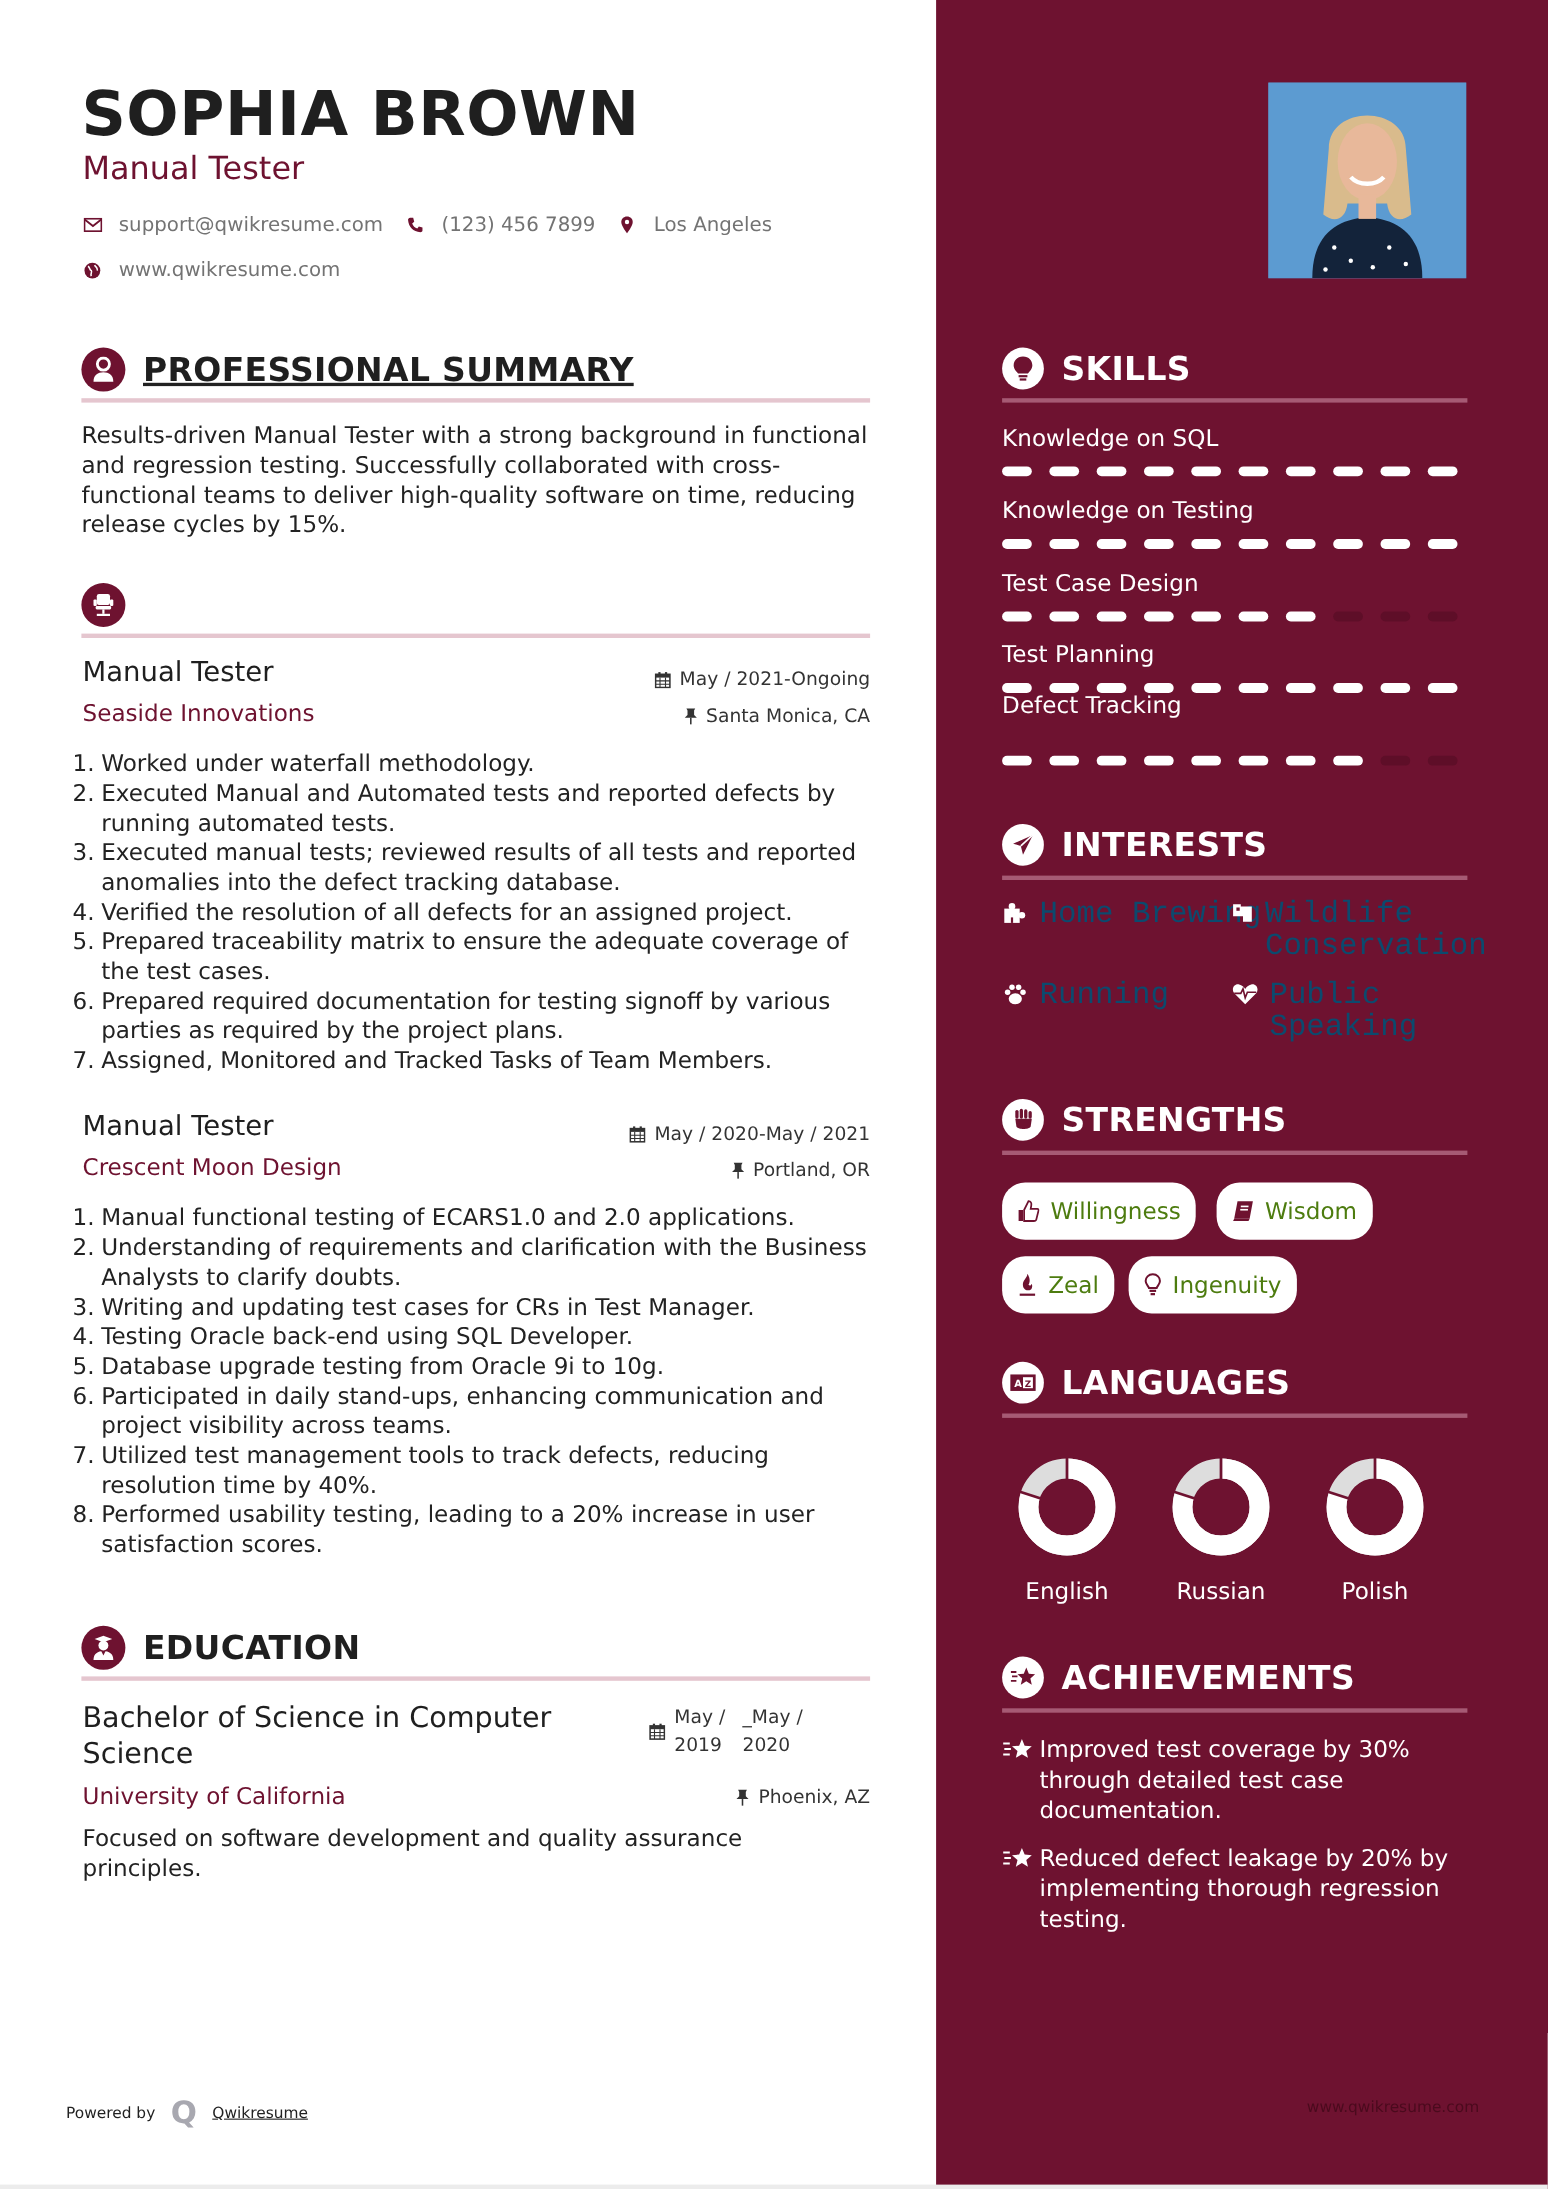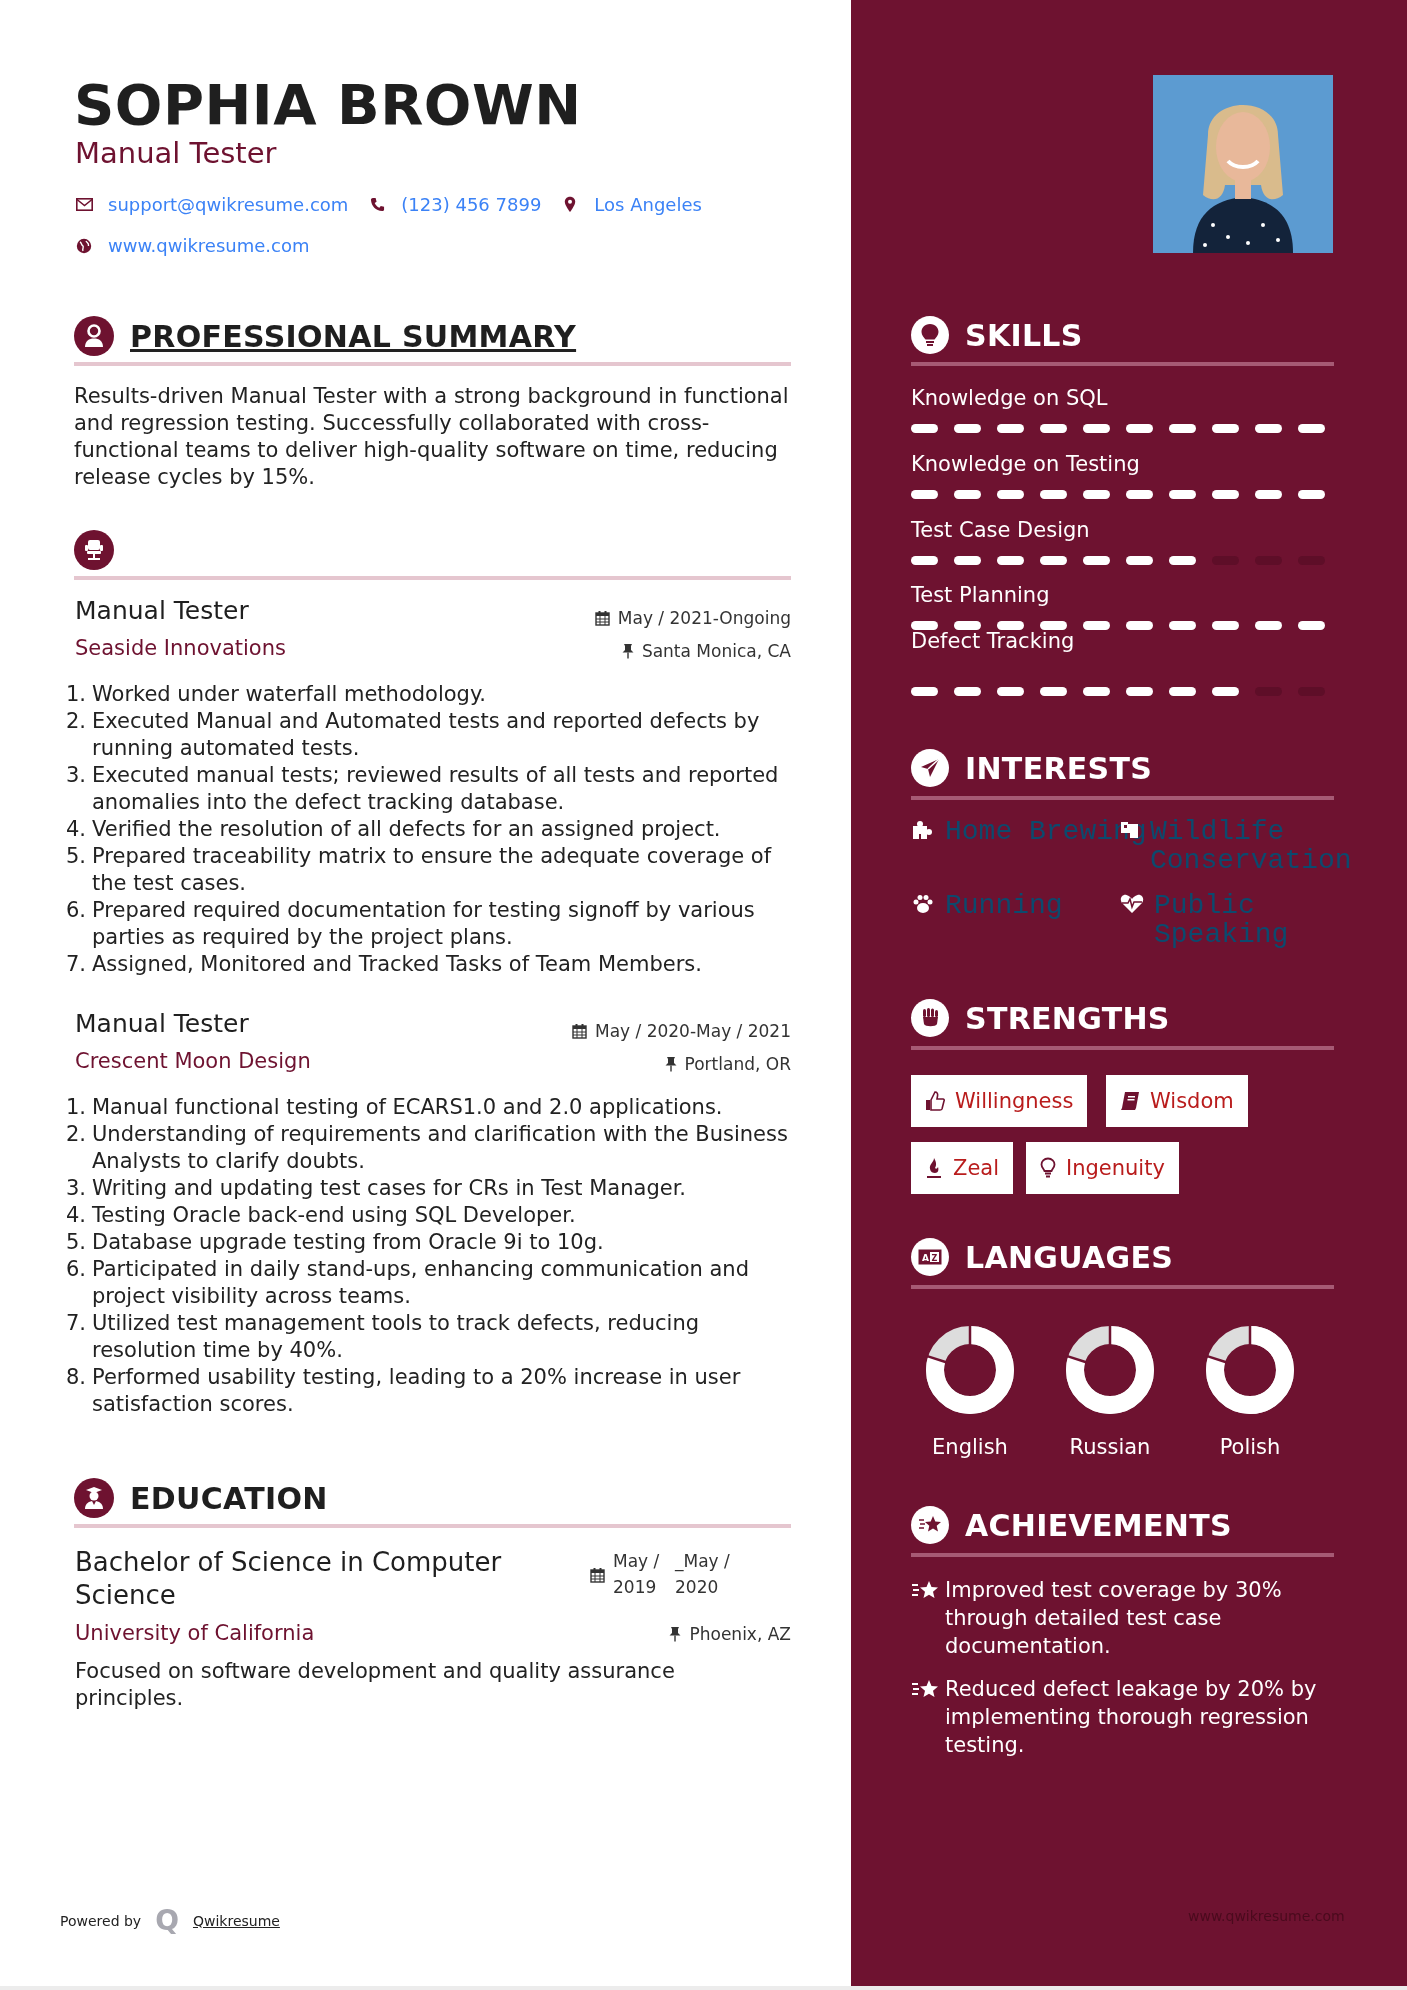--- a/index.html
+++ b/index.html
@@ -7,21 +7,21 @@
   body { font-family: "DejaVu Sans", sans-serif; color: #222; position: relative; overflow: hidden; }
 
   .page { position: relative; width: 1407px; height: 1990px; }
   .left { position: absolute; left: 0; top: 0; width: 851px; height: 1990px; background: #fff; }
   .right { position: absolute; left: 851px; top: 0; width: 556px; height: 1990px; background: #6e1230; }
   .bottom-strip { position: absolute; left: 0; bottom: 0; width: 1407px; height: 4px; background: #ececec; }
 
   
   .name { position: absolute; left: 74px; top: 72px; font-size: 56px; font-weight: bold; color: #1f1f1f; letter-spacing: 0.5px; font-family: "DejaVu Sans", sans-serif; }
   .role { position: absolute; left: 75px; top: 136px; font-size: 29px; color: #6e1230; }
-  .contact-row { position: absolute; left: 75px; display: flex; align-items: center; font-size: 18px; color: #3b82f6; }
+  .contact-row { position: absolute; left: 75px; display: flex; align-items: center; font-size: 18px; color: #737373; }
   .contact-row .ic { width: 18px; height: 18px; margin-right: 15px; display: inline-flex; align-items: center; justify-content: center; }
   .contact-row .item { display: inline-flex; align-items: center; margin-right: 20px; }
   .row1 { top: 194px; }
   .row2 { top: 235px; }
 
   
   .sec-head { position: absolute; left: 74px; display: flex; align-items: center; }
   .sec-head .circle { width: 40px; height: 40px; border-radius: 50%; background: #6e1230; display: flex; align-items: center; justify-content: center; margin-right: 16px; }
   .sec-head .title { font-size: 30px; font-weight: bold; color: #1f1f1f; letter-spacing: 0.3px; }
   .divider-l { position: absolute; left: 74px; width: 717px; height: 4px; background: #e5c6cf; }
@@ -56,21 +56,21 @@
   .divider-r { position: absolute; left: 911px; width: 423px; height: 4px; background: #a65a74; }
 
   .skill-label { position: absolute; left: 911px; font-size: 21px; color: #fff; }
   .dashes { position: absolute; left: 911px; display: flex; }
   .dash { width: 27px; height: 9px; border-radius: 5px; margin-right: 16px; background: #fff; }
   .dash.off { background: #5e0e28; }
 
   .interest { position: absolute; display: flex; font-size: 28px; line-height: 29px; color: #0c4a6e; font-family: Liberation Mono, monospace; }
   .interest .ic { width: 24px; margin-right: 10px; padding-top: 3px; display: inline-flex; justify-content: center; }
 
-  .tag { position: absolute; height: 52px; background: #fff; display: flex; align-items: center; padding: 0 14px; font-size: 21px; color: #b91c1c; }
+  .tag { position: absolute; height: 52px; background: #fff; display: flex; align-items: center; padding: 0 14px; font-size: 21px; color: #4d7c0f; border-radius: 21px; }
   .tag .ic { margin-right: 10px; display: inline-flex; }
 
   .lang { position: absolute; top: 1325px; width: 90px; text-align: center; }
   .lang .label { margin-top: 16px; font-size: 21px; color: #fff; }
 
   .ach { position: absolute; left: 911px; display: flex; font-size: 21px; line-height: 28px; color: #fff; }
   .ach .ic { width: 34px; flex: none; padding-top: 2px; }
 
   .footer-r { position: absolute; left: 1188px; top: 1908px; font-size: 14px; color: #4a0a1d; }
 </style>

